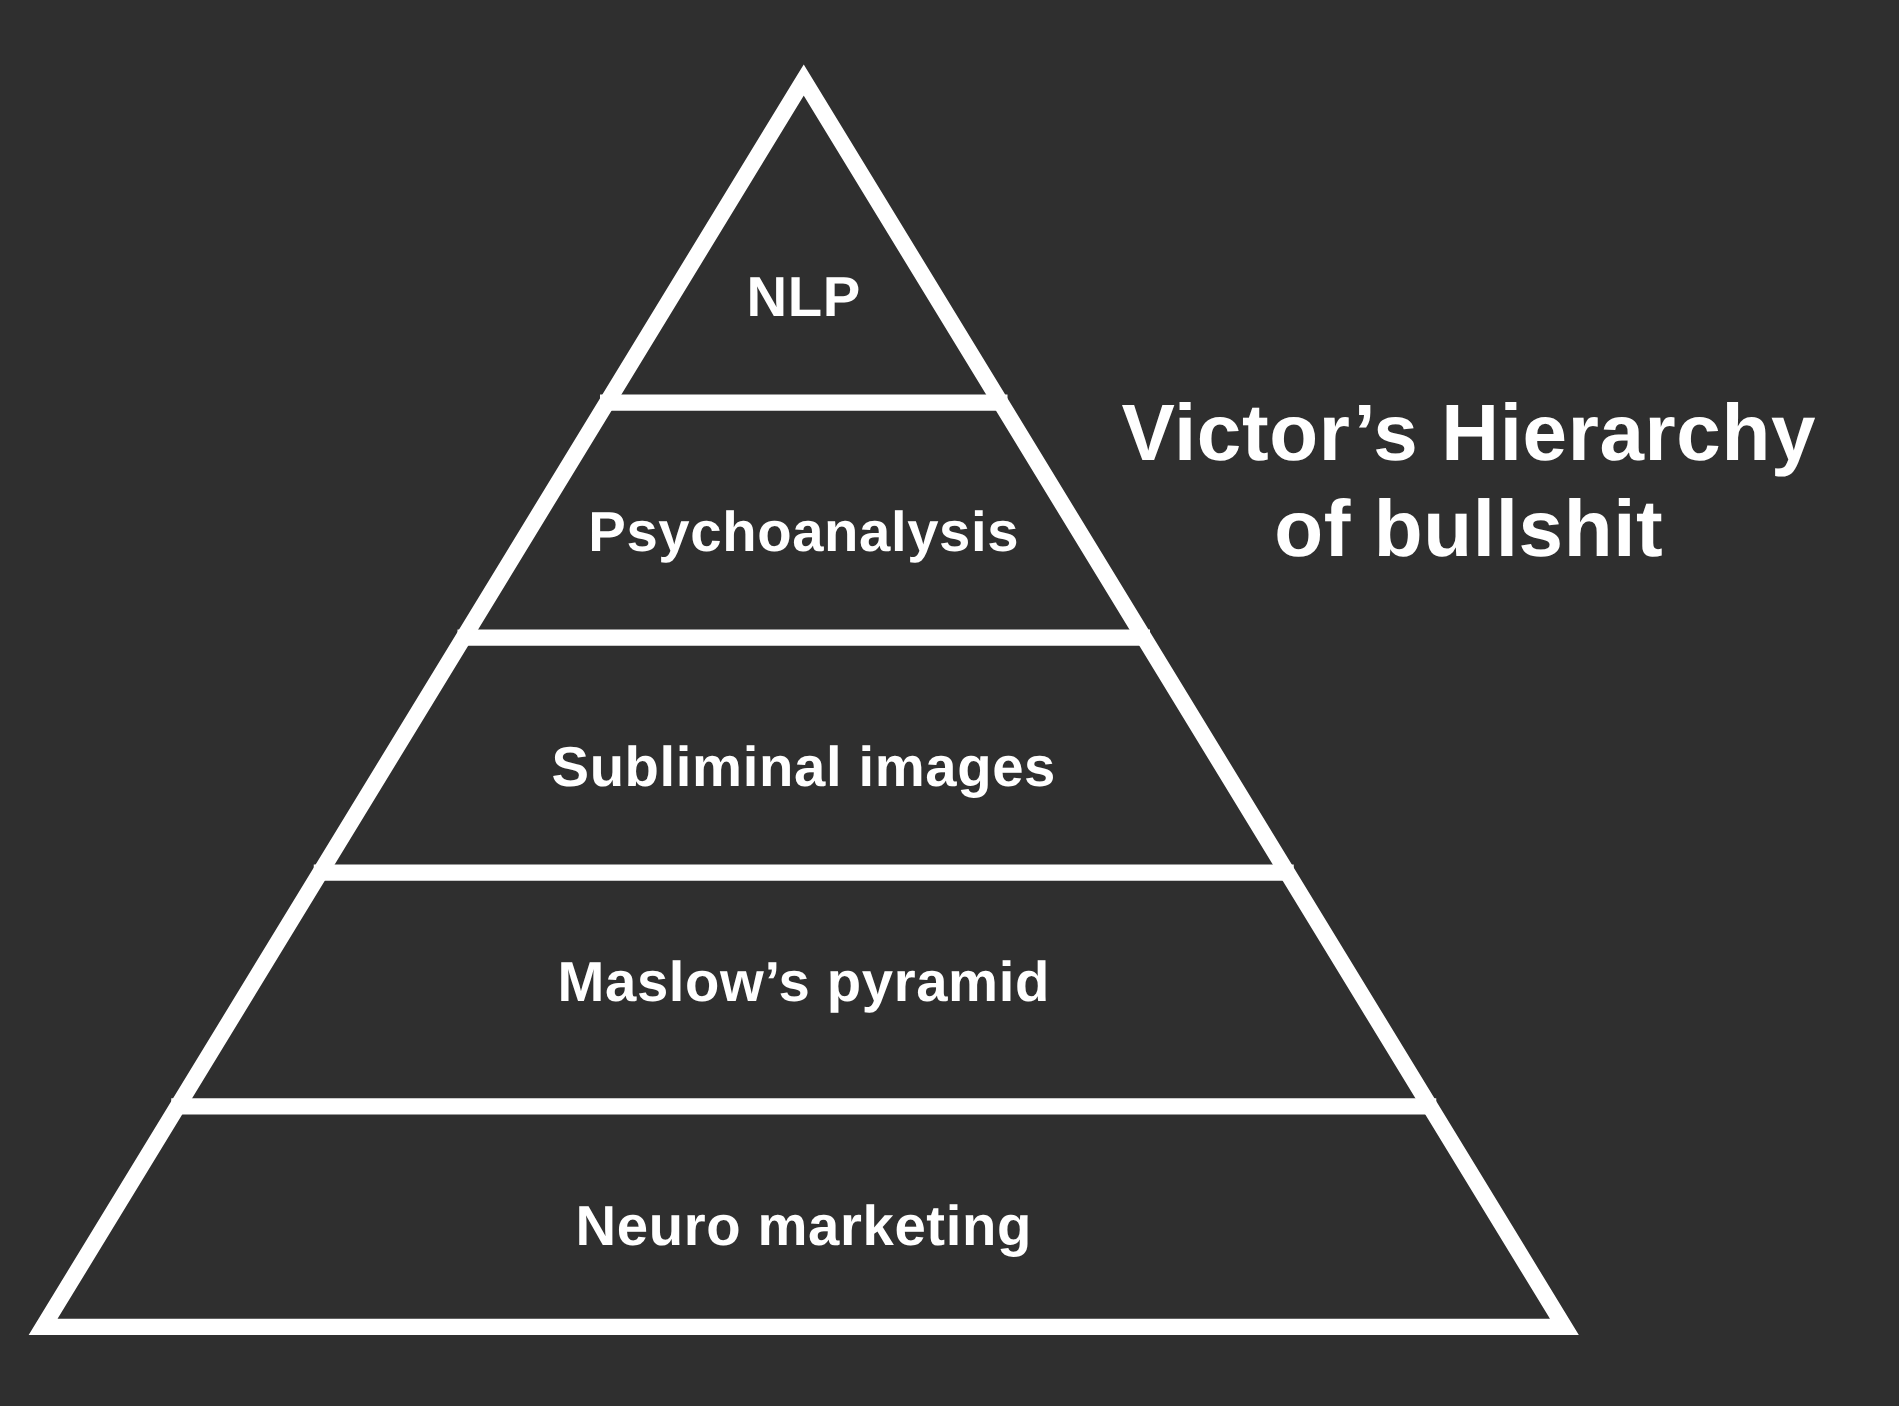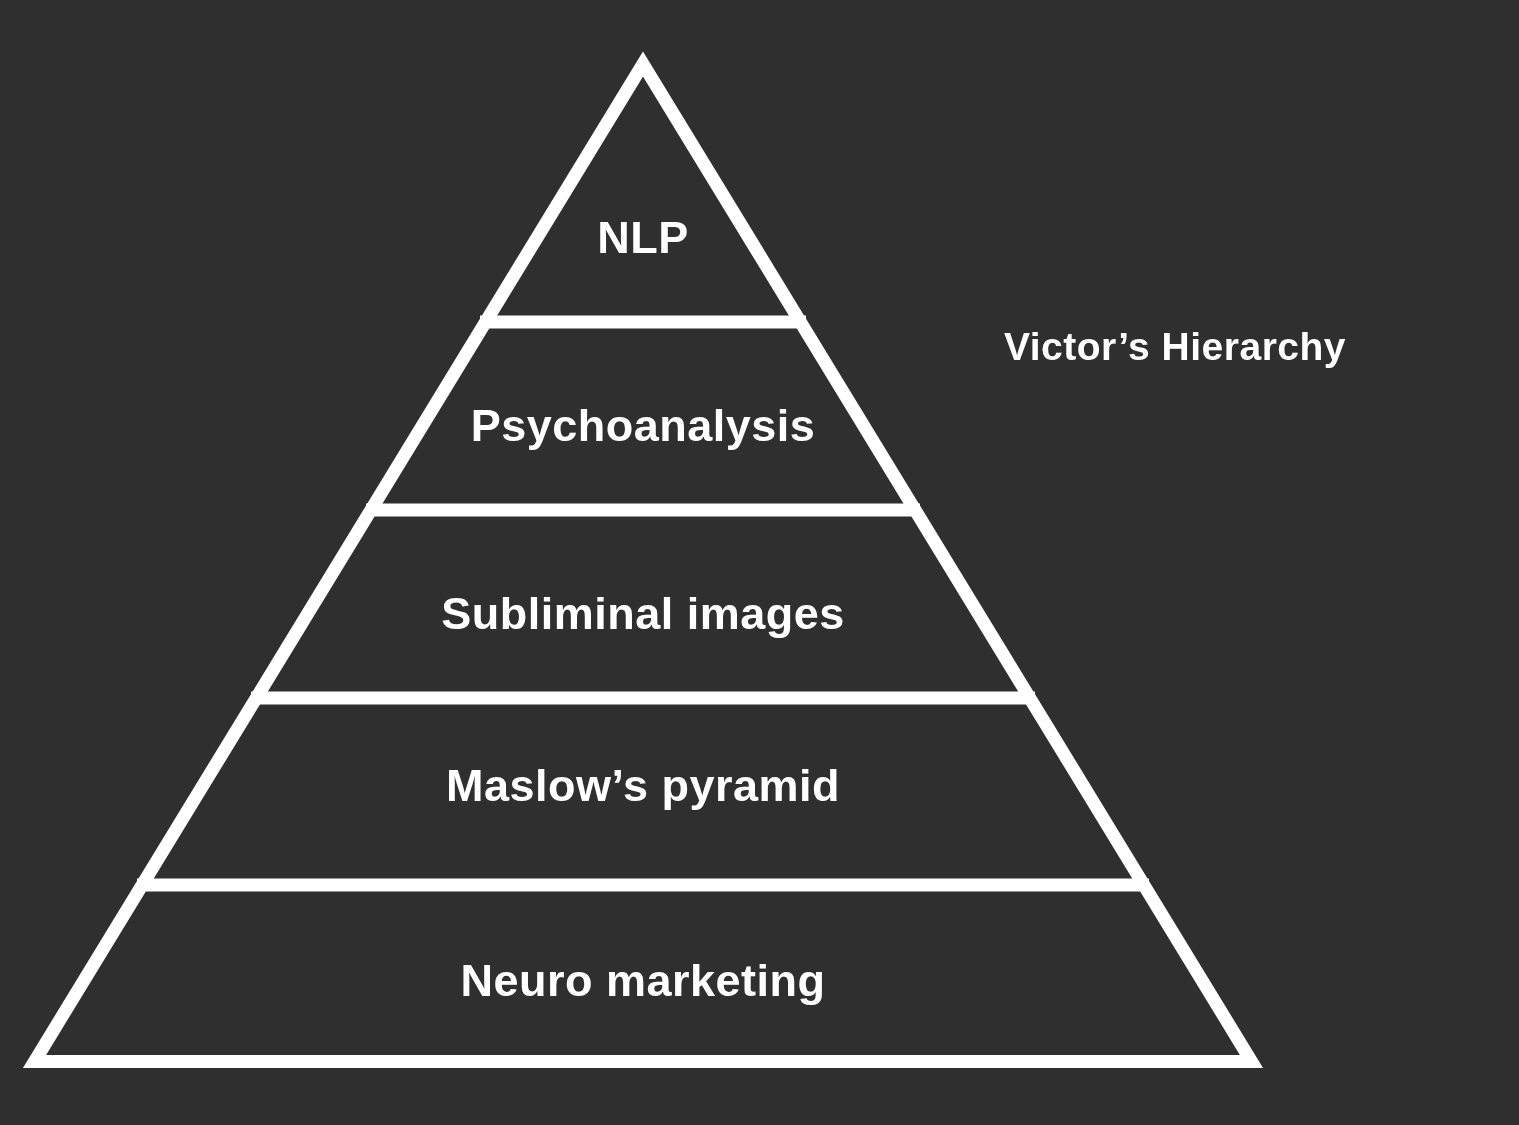--- a/index.html
+++ b/index.html
@@ -45,21 +45,21 @@
     letter-spacing: 0.5px;
   }
   .title {
     position: absolute;
     left: 875px;
     top: 308px;
     width: 600px;
     text-align: center;
     color: var(--fg);
     font-weight: bold;
-    font-size: 39px;
+    font-size: 64px;
     line-height: 77px;
     letter-spacing: 0.5px;
   }
   .title span { display: block; }
 </style>
 </head>
 <body>
 
 <div class="stage">
 
@@ -74,15 +74,16 @@
 
     <text class="level-label" x="643" y="253">NLP</text>
     <text class="level-label" x="643" y="441">Psychoanalysis</text>
     <text class="level-label" x="643" y="629">Subliminal images</text>
     <text class="level-label" x="643" y="801">Maslow’s pyramid</text>
     <text class="level-label" x="643" y="996">Neuro marketing</text>
   </svg>
 
   <div class="title">
     <span>Victor’s Hierarchy</span>
+    <span>of bullshit</span>
   </div>
 
 </div>
 
 </body></html>

